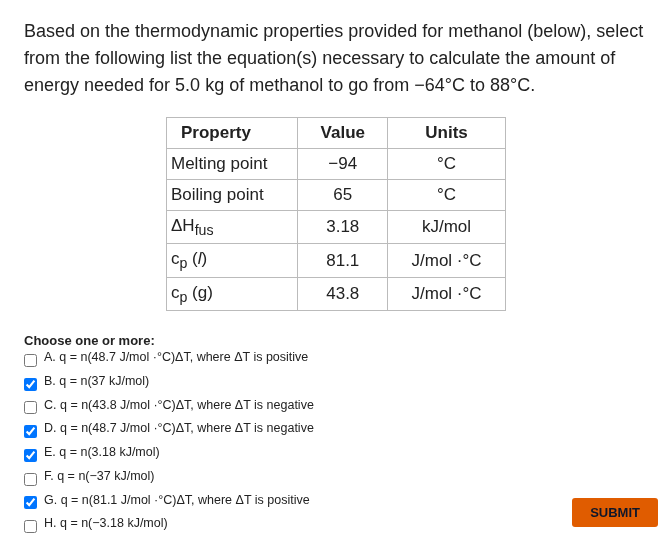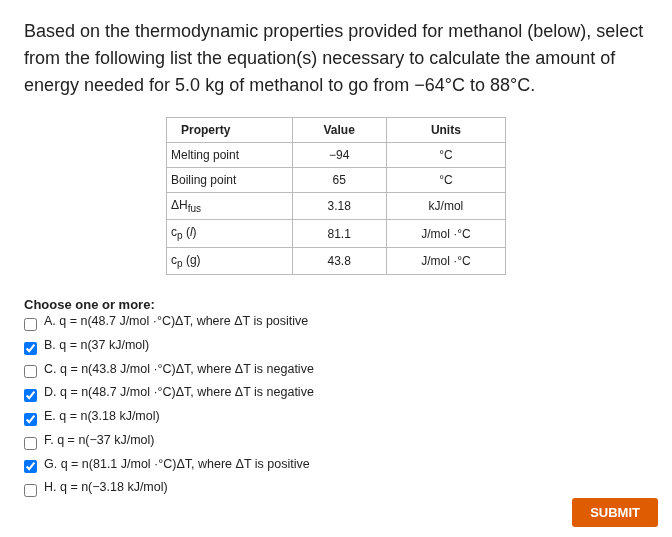--- a/index.html
+++ b/index.html
@@ -24,21 +24,21 @@
       margin-bottom: 22px;
     }
     table {
       border-collapse: collapse;
       min-width: 340px;
     }
     table th, table td {
       border: 1px solid #bbb;
       padding: 5px 18px;
       text-align: center;
-      font-size: 12px;
+      font-size: 17px;
     }
     table th {
       background: #fff;
       font-weight: bold;
     }
     table td:first-child {
       text-align: left;
       padding-left: 4px;
     }
     table th:first-child {
@@ -64,21 +64,21 @@
     .options-list li input[type="checkbox"] {
       margin-right: 7px;
       margin-top: 2px;
       flex-shrink: 0;
     }
     .submit-btn {
       position: fixed;
       bottom: 10px;
       right: 14px;
       background: #e05c00;
-      color: #ffffff;
+      color: #0f172a;
       border: none;
       padding: 7px 18px;
       font-size: 13px;
       font-weight: bold;
       cursor: pointer;
       border-radius: 3px;
     }
     .page-wrapper {
       position: relative;
     }

